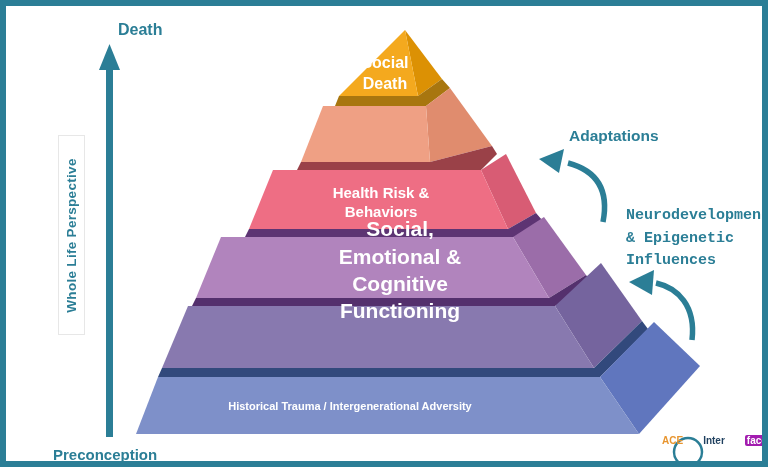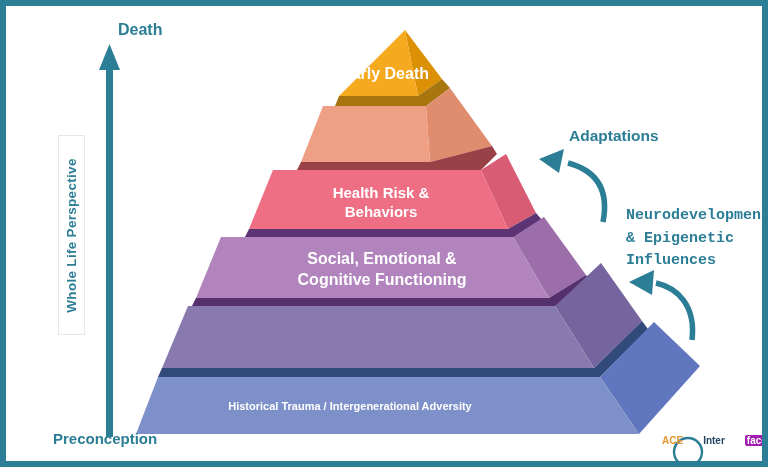--- a/index.html
+++ b/index.html
@@ -16,25 +16,25 @@
   .lbl{
     position:absolute;
     display:flex;align-items:center;justify-content:center;
     text-align:center;
     color:#ffffff;font-weight:700;line-height:1.3;
   }
   .teal-text{color:#2B7E96;font-weight:700;position:absolute;}
   #lbl-level0{left:331px;top:44px;width:96px;height:48px;font-size:16px;}
   #lbl-level1{left:304px;top:101px;width:144px;height:54px;font-size:14.5px;}
   #lbl-level2{left:318px;top:168px;width:114px;height:56px;font-size:15px;}
-  #lbl-level3{left:289px;top:236px;width:174px;height:56px;font-size:16px;}
+  #lbl-level3{left:307px;top:236px;width:174px;height:56px;font-size:21px;}
   #lbl-level4{left:178px;top:320px;width:370px;height:24px;font-size:15px;}
   #lbl-level5{left:112px;top:388px;width:464px;height:24px;font-size:11px;}
   #death-label{left:78px;top:15px;font-size:16px;margin-left:34px;}
-  #preconception-label{left:47px;top:424px;font-size:15px;}
+  #preconception-label{left:47px;top:440px;font-size:15px;}
   #adaptations-label{left:563px;top:121px;font-size:15.5px;}
   #neuro-label{left:620px;top:199px;font-size:15px;line-height:22.5px;white-space:pre-line;font-family:Liberation Mono, monospace;}
   #wlp-box{
     position:absolute;left:52px;top:129px;width:25px;height:198px;
     background:#ffffff;border:1px solid #e7e7e7;
     display:flex;align-items:center;justify-content:center;
   }
   #wlp-text{
     transform:rotate(-90deg);
     white-space:nowrap;
@@ -81,21 +81,21 @@
 
     <path d="M 597 216 C 603 185 592 165 562 157" fill="none" stroke-width="5.5" stroke="#2B7E96"></path>
     <polygon points="533,153 558,143 553,167" fill="#2B7E96"></polygon>
 
     <path d="M 686 334 C 690 300 672 282 650 277" fill="none" stroke-width="5.5" stroke="#2B7E96"></path>
     <polygon points="623,276 648,264 646,289" fill="#2B7E96"></polygon>
 
     <circle cx="682" cy="446" r="14" fill="none" stroke-width="2.5" stroke="#2B7E96"></circle>
   </svg>
 
-  <div class="lbl" id="lbl-level0">Early Death</div>
+  <div class="lbl" id="lbl-level0">Social Death</div>
   <div class="lbl" id="lbl-level2">Health Risk &amp; Behaviors</div>
   <div class="lbl" id="lbl-level3">Social, Emotional &amp; Cognitive Functioning</div>
   <div class="lbl" id="lbl-level5">Historical Trauma / Intergenerational Adversity</div>
 
   <div class="teal-text" id="death-label">Death</div>
   <div class="teal-text" id="preconception-label">Preconception</div>
   <div id="wlp-box">
     <div id="wlp-text">Whole Life Perspective</div>
   </div>
 

